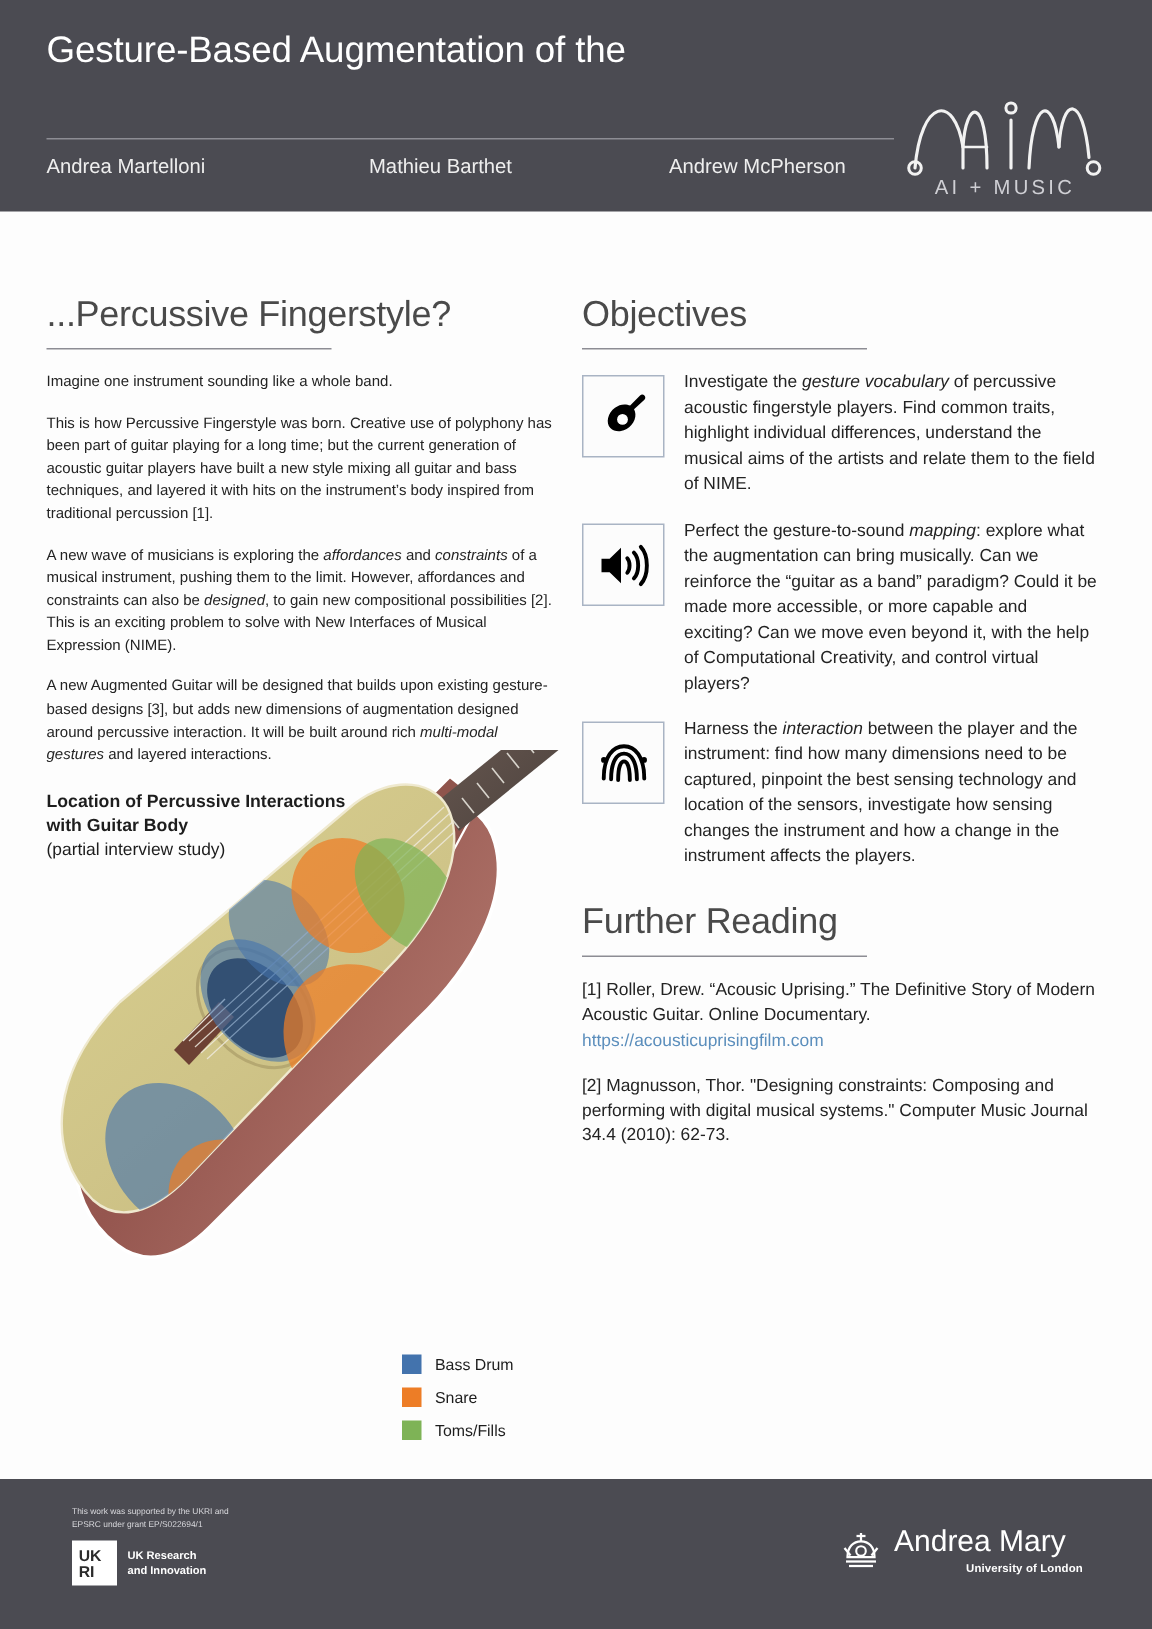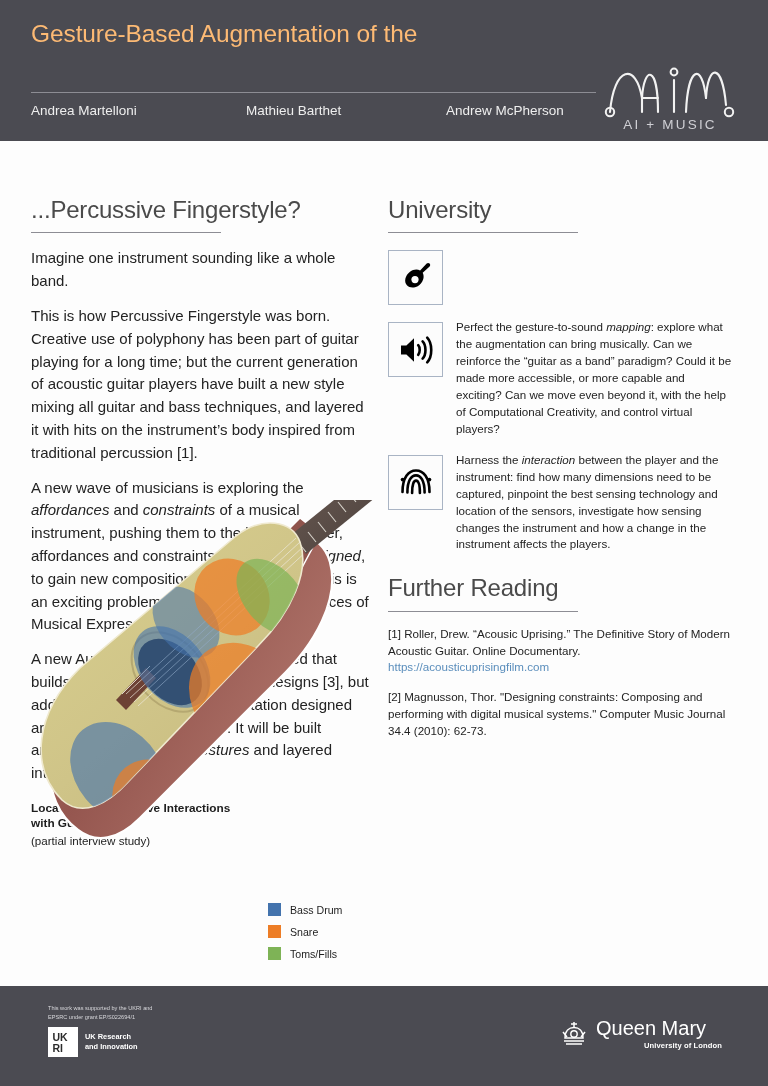--- a/index.html
+++ b/index.html
@@ -24,21 +24,21 @@
     height: 141px;
     background: #4b4b52;
     color: #ffffff;
     padding: 18px 24px 0 31px;
   }
   .header-title {
     font-size: 24.5px;
     font-weight: 400;
     line-height: 1.32;
     letter-spacing: -0.1px;
-    color: #fdba74;
+    color: #ffffff;
     max-width: 590px;
   }
   .header-rule {
     position: absolute;
     left: 31px;
     top: 92px;
     width: 565px;
     height: 1px;
     background: #8d8d94;
   }
@@ -99,21 +99,21 @@
   .sec-rule {
     height: 1px;
     background: #8d8d94;
     margin-top: 9px;
     margin-bottom: 14px;
   }
   .sec-rule.left { width: 190px; }
   .sec-rule.right { width: 190px; }
 
   p.body {
-    font-size: 15px;
+    font-size: 10px;
     line-height: 1.52;
     color: #232323;
     margin-bottom: 12px;
     text-align: left;
   }
   p.body:last-child { margin-bottom: 0; }
   .it { font-style: italic; }
 
   
   .obj {
@@ -311,32 +311,33 @@
       <p class="body">A new Augmented Guitar will be designed that builds upon existing gesture-based designs [3], but adds new dimensions of augmentation designed around percussive interaction. It will be built around rich <span class="it">multi-modal gestures</span> and layered interactions.</p>
 
       <div class="fig-title">
         <div>Location of Percussive Interactions</div>
         <div>with Guitar Body</div>
       </div>
       <div class="fig-sub">(partial interview study)</div>
     </div>
 
     <div class="col-right">
-      <div class="sec-head">University</div>
+      <div class="sec-head">Objectives</div>
       <div class="sec-rule right"></div>
 
       <div class="obj">
         <div class="obj-icon">
           <svg width="34" height="34" viewBox="0 0 34 34">
             <g fill="#000000">
               <path d="M30.6 2.6 c-.8-.8-2.1-.8-2.9 0 l-6.6 6.8 c-1.1-.5-2.4-.8-3.8-.8 -2.2 0-4.4.8-6.3 2.2 -2.3 1.7-4 4.2-4.6 6.8 -.6 2.6-.1 5 1.5 6.7 1.4 1.5 3.4 2.2 5.6 2.2 .5 0 1 0 1.5-.1 2.6-.4 5.1-1.9 6.9-4 1.9-2.2 2.9-4.9 2.7-7.4 -.1-1.2-.4-2.3-.9-3.2 l6.9-6.3 c.8-.8.8-2.1 0-2.9z"></path>
             </g>
             <circle cx="16.0" cy="18.6" r="3.6" fill="#ffffff"></circle>
           </svg>
         </div>
+        <div class="obj-text">Investigate the <span class="it">gesture vocabulary</span> of percussive acoustic fingerstyle players. Find common traits, highlight individual differences, understand the musical aims of the artists and relate them to the field of NIME.</div>
       </div>
 
       <div class="obj">
         <div class="obj-icon">
           <svg width="34" height="32" viewBox="0 0 34 32">
             <path d="M2 11.5 h5.4 L15 4.2 v23.6 L7.4 20.5 H2 z" fill="#000000"></path>
             <g fill="none" stroke="#000000" stroke-linecap="round">
               <path d="M19.2 11.2 C21.2 13.4 21.2 18.6 19.2 20.8" stroke-width="2.6"></path>
               <path d="M23.6 7.4 C27.4 11.2 27.4 20.8 23.6 24.6" stroke-width="2.6"></path>
               <path d="M28.2 3.6 C33.6 9.4 33.6 22.6 28.2 28.4" stroke-width="2.6"></path>
@@ -493,18 +494,18 @@
           <line x1="6" y1="24" x2="22" y2="24"></line>
           <line x1="14" y1="7.5" x2="14" y2="2"></line>
           <line x1="11" y1="4" x2="17" y2="4"></line>
           <path d="M3 12 L7 17"></path>
           <path d="M25 12 L21 17"></path>
         </g>
         <circle cx="14" cy="14" r="3.2" fill="none" stroke="#ffffff" stroke-width="1.4"></circle>
       </svg>
     </div>
     <div>
-      <div class="qm-name">Queen Mary</div>
+      <div class="qm-name">Andrea Mary</div>
       <div class="qm-sub">University of London</div>
     </div>
   </div>
 
 </div>
 
 </body></html>

